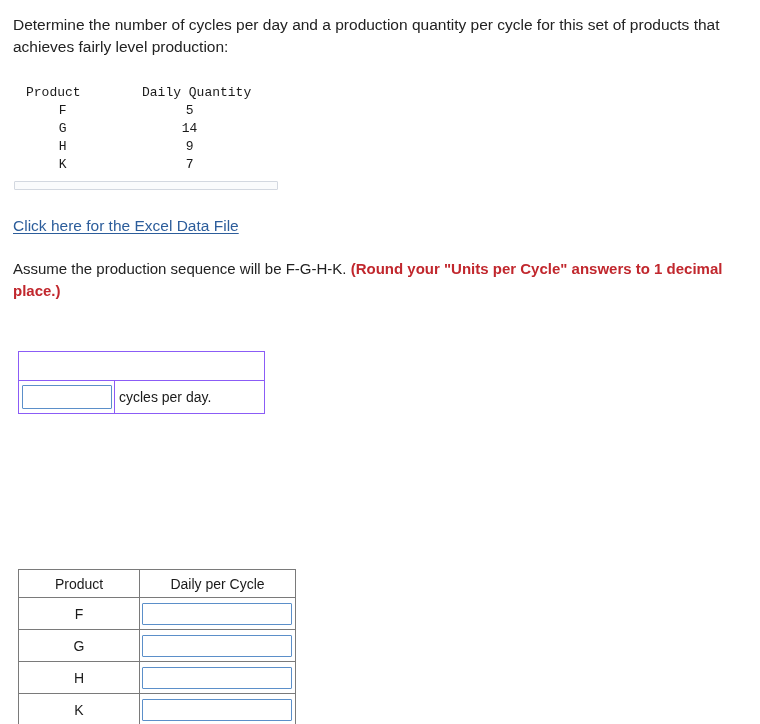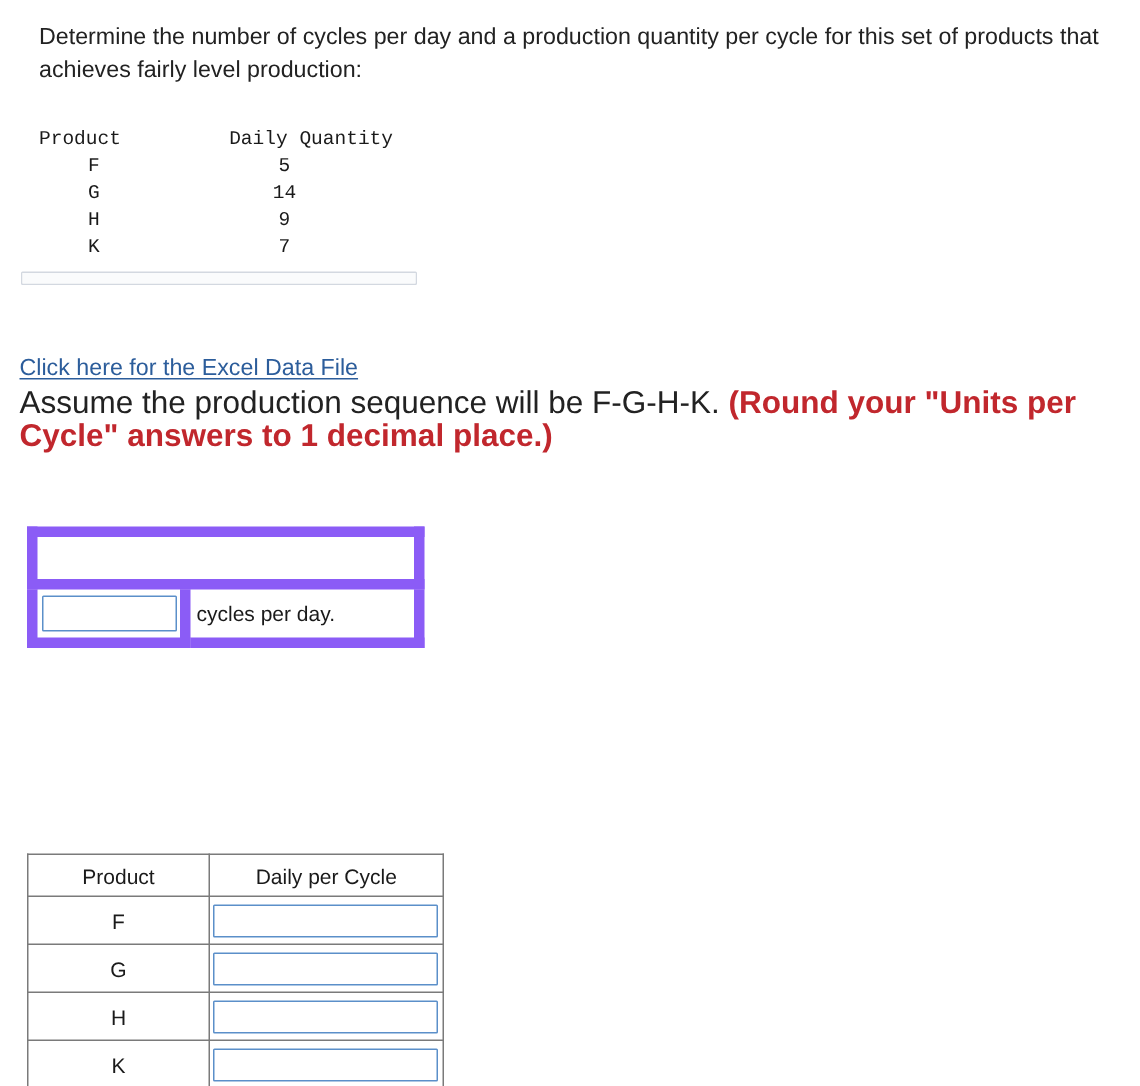--- a/index.html
+++ b/index.html
@@ -12,21 +12,21 @@
     height: 724px;
     position: relative;
     font-family: "Liberation Sans", sans-serif;
     color: #1a1a1a;
     overflow: hidden;
   }
 
   
   .prompt {
     position: absolute;
-    left: 26px;
+    left: 13px;
     top: 14px;
     width: 710px;
     font-size: 15.5px;
     line-height: 22px;
     color: #222222;
   }
 
   
   .data-table-wrap {
     position: absolute;
@@ -61,21 +61,21 @@
   table.data-table td.c-qty {
     width: 144px;
     text-align: center;
     padding-left: 6px;
   }
   table.data-table th.c-prod {
     text-align: left;
     padding-left: 12px;
   }
   table.data-table th.c-qty {
-    text-align: right;
+    text-align: center;
     padding-left: 20px;
   }
 
   
   .hscroll {
     position: absolute;
     left: 14px;
     top: 181px;
     width: 264px;
     height: 9px;
@@ -94,48 +94,47 @@
   .excel-link {
     position: absolute;
     left: 13px;
     top: 215px;
     font-size: 15.5px;
     line-height: 22px;
     color: #2c5d9b;
     text-decoration: underline;
     text-underline-offset: 2px;
     cursor: pointer;
-    margin-top: 20px;
   }
 
   
   .assume {
     position: absolute;
     left: 13px;
     top: 258px;
     width: 712px;
-    font-size: 21px;
+    font-size: 15px;
     line-height: 22px;
     color: #222222;
   }
   .assume .rounding {
     color: #c1272d;
     font-weight: bold;
   }
 
   
   .cycles-table {
     position: absolute;
     left: 18px;
     top: 351px;
     border-collapse: collapse;
     table-layout: fixed;
   }
   .cycles-table td {
-    border: 7px solid #8b5cf6;
+    border: 1px solid #8b5cf6;
     padding: 0;
     background: #ffffff;
     vertical-align: middle;
   }
   .cycles-table td.head-cell {
     height: 28px;
     width: 236px;
   }
   .cycles-table td.input-cell {
     width: 90px;

